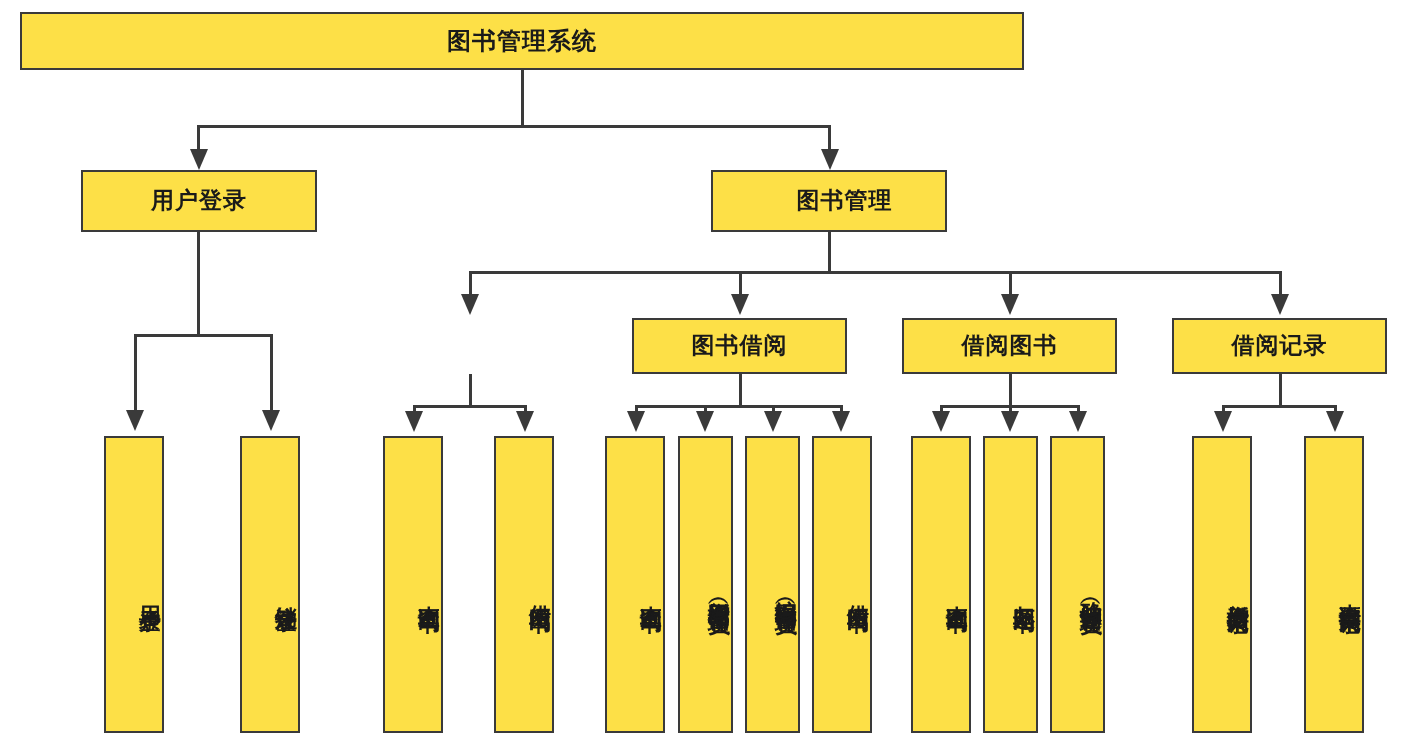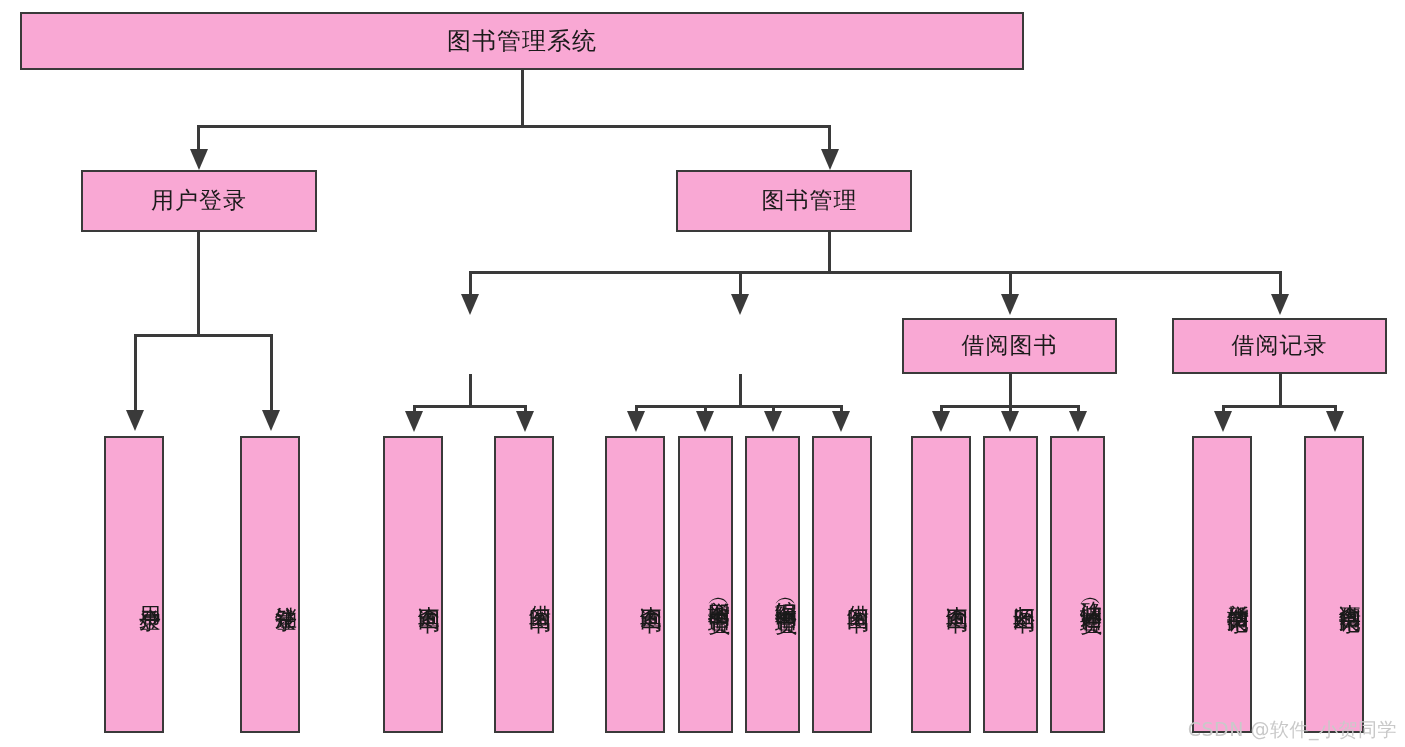--- a/index.html
+++ b/index.html
@@ -14,25 +14,26 @@
     position: relative;
     width: 1405px;
     height: 747px;
     background: #ffffff;
     overflow: hidden;
   }
   .node {
     position: absolute;
     box-sizing: border-box;
     border: 2px solid #3a3a3a;
-    background: #f9a8d4;
+    background: #fde047;
     display: flex;
     align-items: center;
     justify-content: center;
     color: #1a1a1a;
+    font-weight: bold;
   }
   .node.horiz {
     font-size: 23px;
     line-height: 1.1;
     letter-spacing: 1px;
   }
   .node.root {
     font-size: 24px;
   }
   .node.vert {
@@ -133,23 +134,24 @@
   <div class="edge h" style="left:1222px; top:405px; width:115px;"></div>
   <div class="edge v" style="left:1222px; top:405px; height:8px;"></div>
   <div class="arrow" style="left:1214px; top:411px;"></div>
   <div class="edge v" style="left:1334px; top:405px; height:8px;"></div>
   <div class="arrow" style="left:1326px; top:411px;"></div>
 
   <div class="node horiz root" style="left:20px; top:12px; width:1004px; height:58px;">图书管理系统</div>
 
   <div class="node horiz" style="left:81px; top:170px; width:236px; height:62px;">用户登录</div>
 
-  <div class="node horiz" style="left:676px; top:170px; width:236px; height:62px;padding-left:31px;">图书管理</div>
+  <div class="node horiz" style="left:711px; top:170px; width:236px; height:62px;padding-left:31px;">图书管理</div>
 
 
+  <div class="node horiz" style="left:632px; top:318px; width:215px; height:56px;">图书借阅</div>
 
   <div class="node horiz" style="left:902px; top:318px; width:215px; height:56px;">借阅图书</div>
 
   <div class="node horiz" style="left:1172px; top:318px; width:215px; height:56px;">借阅记录</div>
 
   <div class="node vert" style="left:104px; top:436px; width:60px; height:297px;">用户登录</div>
   <div class="node vert" style="left:240px; top:436px; width:60px; height:297px;">注销登录</div>
 
   <div class="node vert" style="left:383px; top:436px; width:60px; height:297px;">查询图书</div>
   <div class="node vert" style="left:494px; top:436px; width:60px; height:297px;">借阅图书</div>
@@ -159,15 +161,14 @@
   <div class="node vert" style="left:745px; top:436px; width:55px; height:297px;">编辑图书（管理员）</div>
   <div class="node vert" style="left:812px; top:436px; width:60px; height:297px;">借阅图书</div>
 
   <div class="node vert" style="left:911px; top:436px; width:60px; height:297px;">查询图书</div>
   <div class="node vert" style="left:983px; top:436px; width:55px; height:297px;">归还图书</div>
   <div class="node vert" style="left:1050px; top:436px; width:55px; height:297px;">确认归还（管理员）</div>
 
   <div class="node vert" style="left:1192px; top:436px; width:60px; height:297px;">新增借阅记录</div>
   <div class="node vert" style="left:1304px; top:436px; width:60px; height:297px;">查询借阅记录</div>
 
-  <div id="watermark">CSDN @软件_小贺同学</div>
 
 </div>
 
 </body></html>

